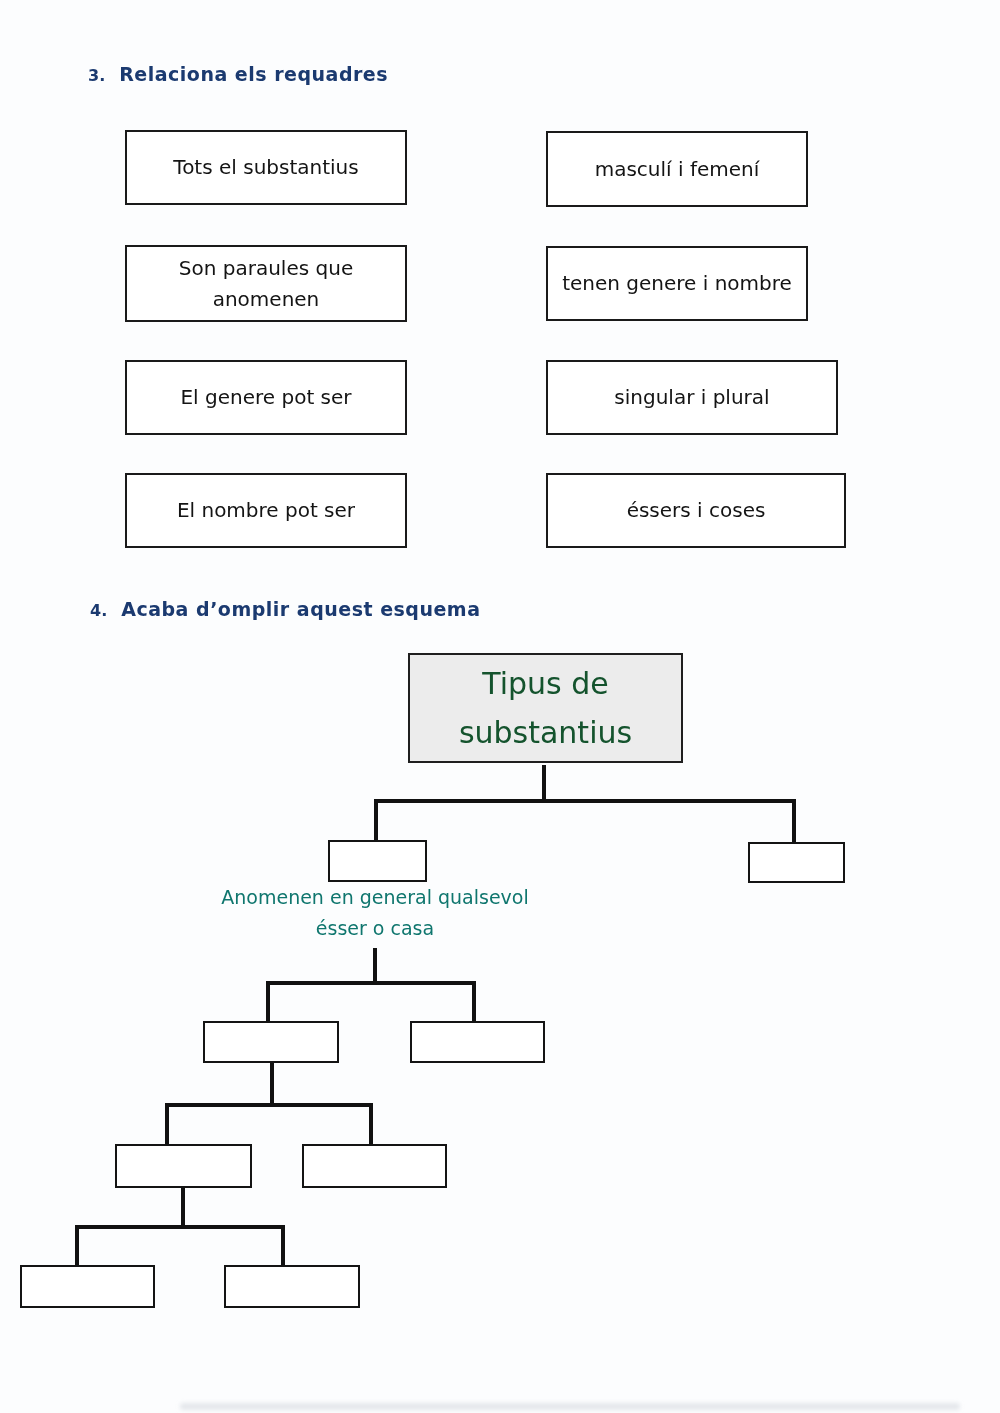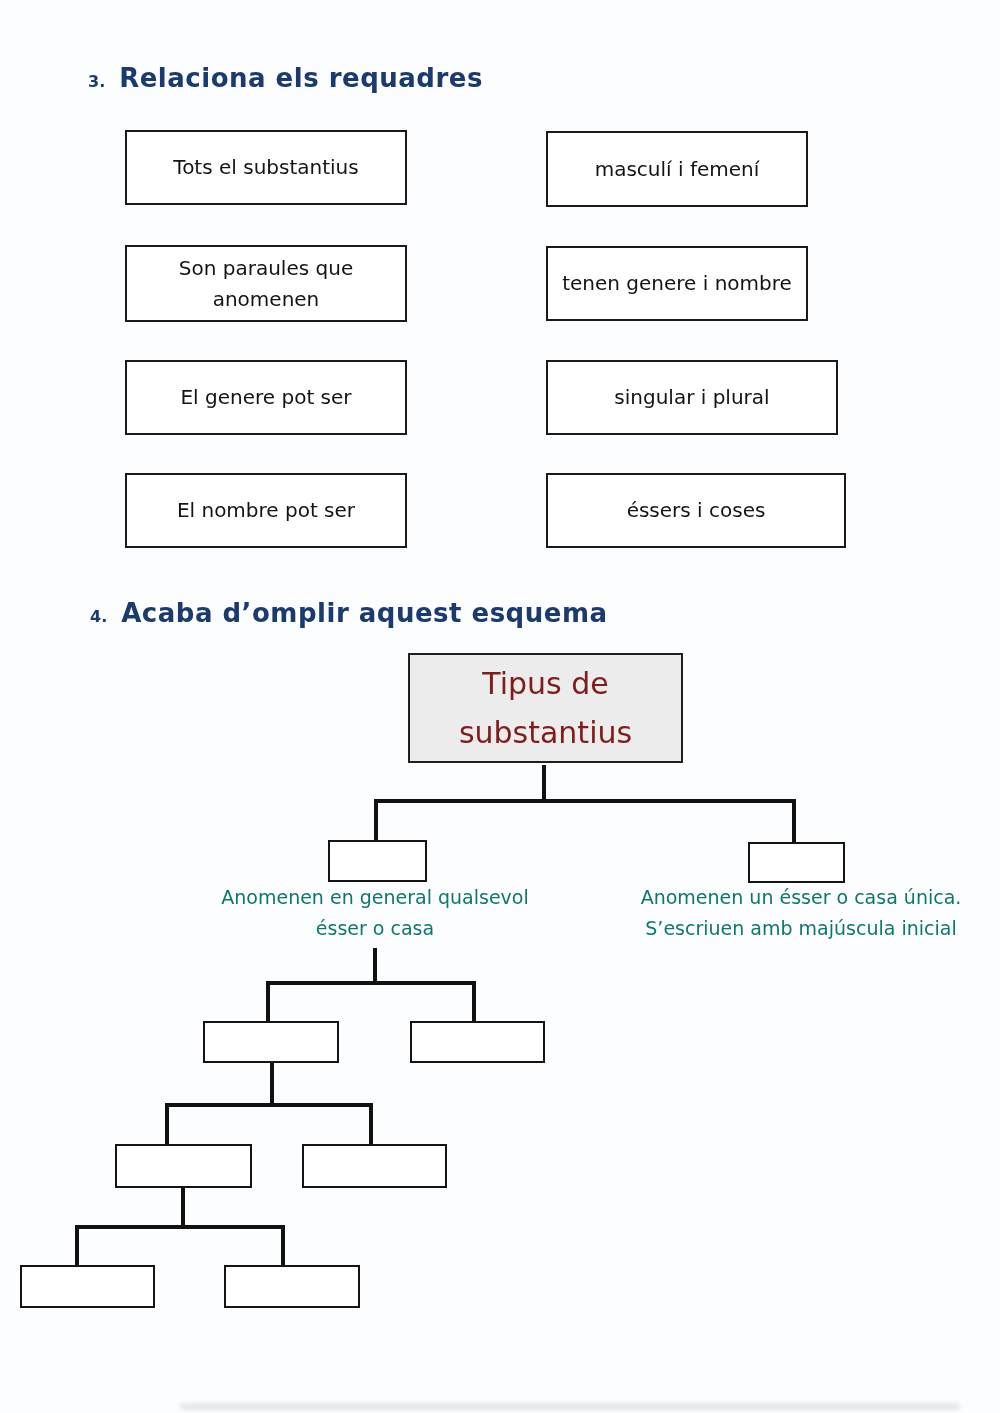--- a/index.html
+++ b/index.html
@@ -13,42 +13,42 @@
   }
   .heading{
     position:absolute;
     display:flex;
     align-items:baseline;
     color:var(--accent,#1b3a70);
     font-weight:bold;
     white-space:nowrap;
   }
   .heading .num{font-size:16px;margin-right:14px;}
-  .heading .title{font-size:26px;letter-spacing:.5px;}
+  .heading .title{font-size:19px;letter-spacing:.5px;}
   .match-box{
     position:absolute;
     border:2px solid #1a1a1a;
     background:#ffffff;
     display:flex;align-items:center;justify-content:center;
     text-align:center;
     font-size:20px;
     line-height:31px;
     padding:0 10px;
     box-sizing:border-box;
   }
   .tree-root-box{
     position:absolute;
     left:408px;top:653px;width:275px;height:110px;
     background:var(--rootbox,#ececec);
     border:2px solid #1f1f1f;
     box-sizing:border-box;
     display:flex;align-items:center;justify-content:center;
     text-align:center;
     font-size:30px;line-height:49px;
-    color:#7f1d1d;
+    color:#14532d;
   }
   .tree-root-box span{display:block;width:230px;}
   .tree-box{
     position:absolute;
     border:2px solid #141414;
     background:#ffffff;
     box-sizing:border-box;
   }
   .line{position:absolute;background:#111111;}
   .caption{
@@ -116,24 +116,20 @@
   <div class="line" style="left:374px;top:799px;width:4px;height:43px;"></div>
   <div class="line" style="left:792px;top:799px;width:4px;height:45px;"></div>
 
   <div class="tree-box" style="left:328px;top:840px;width:99px;height:42px;"></div>
   <div class="tree-box" style="left:748px;top:842px;width:97px;height:41px;"></div>
 
   <div class="caption" style="left:220px;top:882px;width:310px;">
     <div>Anomenen en general qualsevol</div>
     <div>ésser o casa</div>
   </div>
-  <div class="caption" style="left:640px;top:882px;width:322px;">
-    <div>Anomenen un ésser o casa única.</div>
-    <div>S’escriuen amb majúscula inicial</div>
-  </div>
 
   <div class="line" style="left:373px;top:948px;width:4px;height:36px;"></div>
   <div class="line" style="left:266px;top:981px;width:210px;height:4px;"></div>
   <div class="line" style="left:266px;top:981px;width:4px;height:42px;"></div>
   <div class="line" style="left:472px;top:981px;width:4px;height:42px;"></div>
 
   <div class="tree-box" style="left:203px;top:1021px;width:136px;height:42px;"></div>
   <div class="tree-box" style="left:410px;top:1021px;width:135px;height:42px;"></div>
 
   <div class="line" style="left:270px;top:1063px;width:4px;height:44px;"></div>

